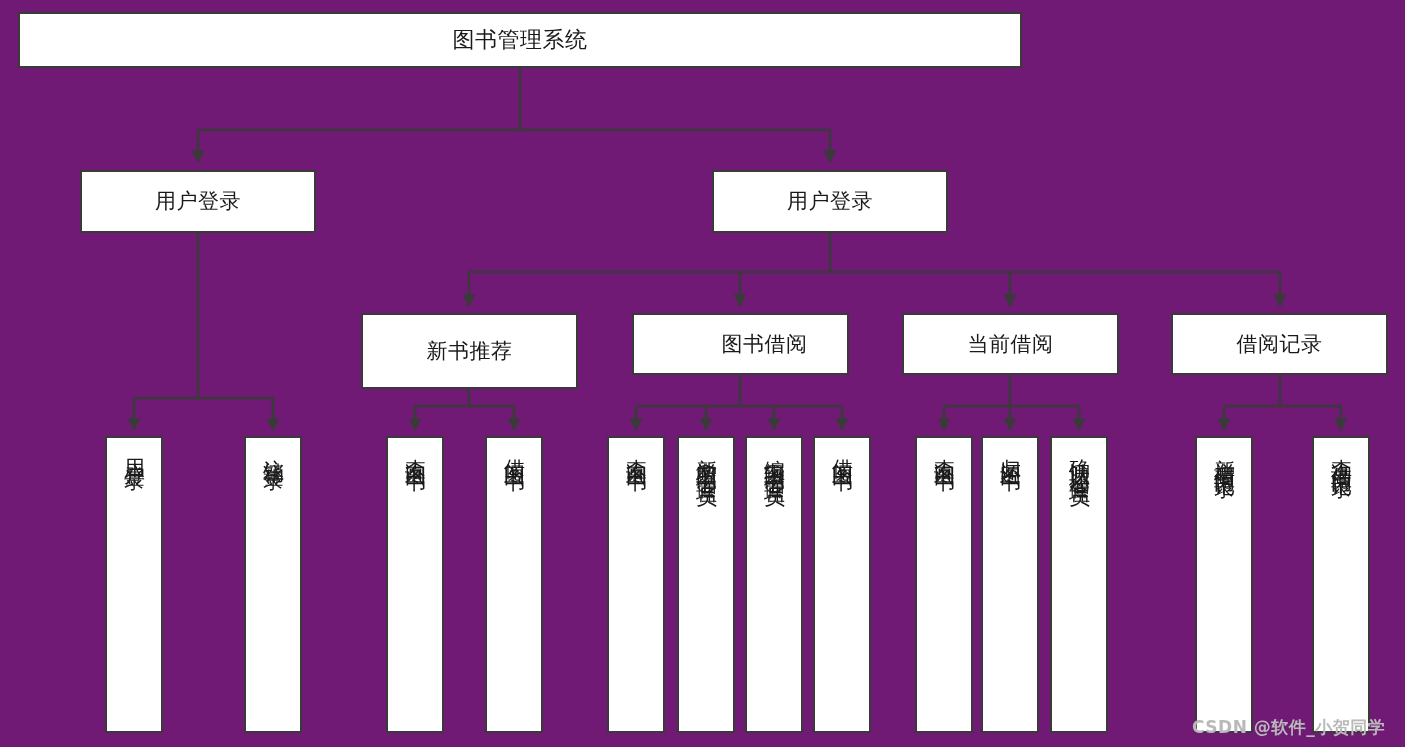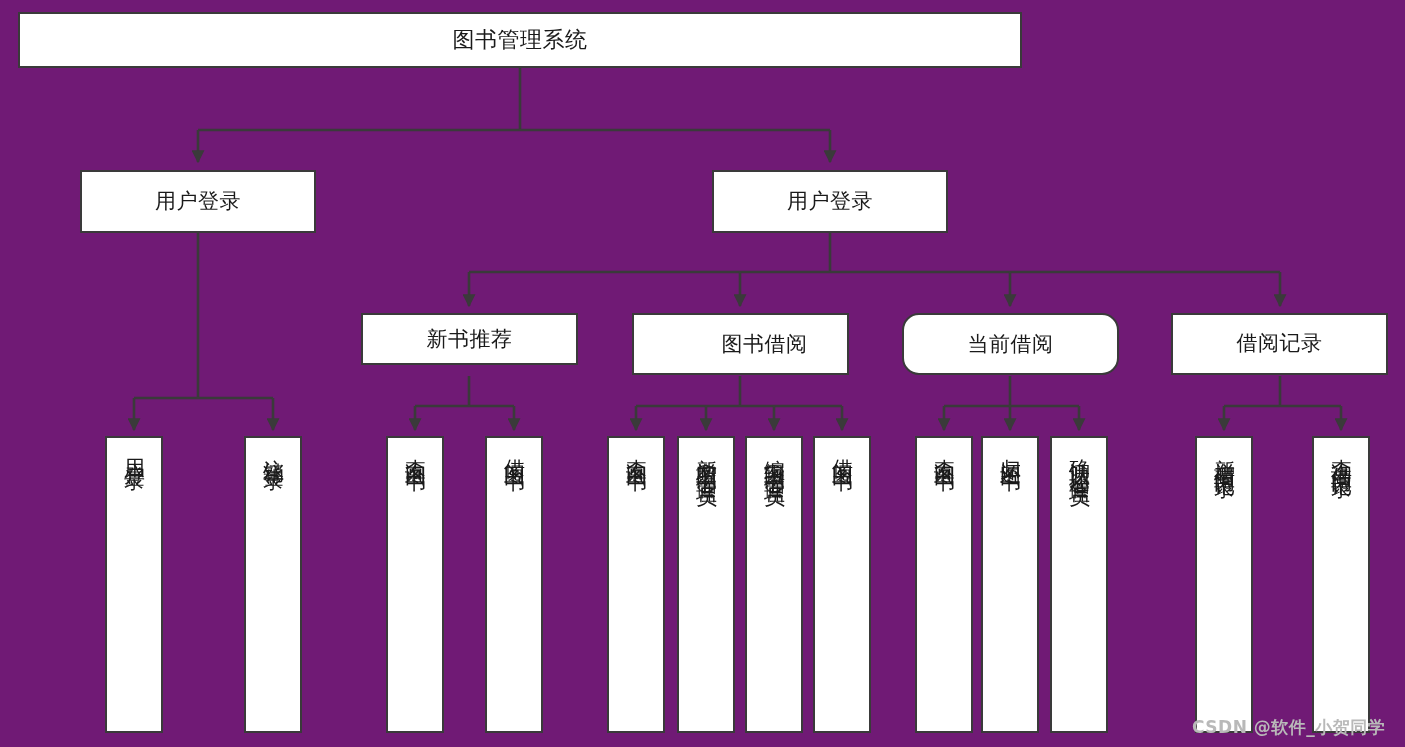--- a/index.html
+++ b/index.html
@@ -131,30 +131,30 @@
     <span class="node-label">图书管理系统</span>
   </div>
 
   <div class="node horiz" style="left:80px; top:170px; width:236px; height:63px;">
     <span class="node-label">用户登录</span>
   </div>
   <div class="node horiz" style="left:712px; top:170px; width:236px; height:63px;">
     <span class="node-label">用户登录</span>
   </div>
 
-  <div class="node horiz" style="left:361px; top:313px; width:217px; height:52px;">
+  <div class="node horiz" style="left:361px; top:313px; width:217px; height:76px;">
     <span class="node-label">新书推荐</span>
   </div>
   <div class="node horiz" style="left:632px; top:313px; width:217px; height:62px;padding-left:48px;">
     <span class="node-label">图书借阅</span>
   </div>
-  <div class="node horiz" style="left:902px; top:313px; width:217px; height:62px;border-radius:17px;">
+  <div class="node horiz" style="left:902px; top:313px; width:217px; height:62px;">
     <span class="node-label">当前借阅</span>
   </div>
-  <div class="node horiz" style="left:1171px; top:313px; width:217px; height:62px;font-family:Liberation Mono, monospace;">
+  <div class="node horiz" style="left:1171px; top:313px; width:217px; height:62px;">
     <span class="node-label">借阅记录</span>
   </div>
 
   <div class="node vert" style="left:105px; top:436px; width:58px; height:297px;">
     <span class="node-label">用户登录</span>
   </div>
   <div class="node vert" style="left:244px; top:436px; width:58px; height:297px;">
     <span class="node-label">注销登录</span>
   </div>
 

